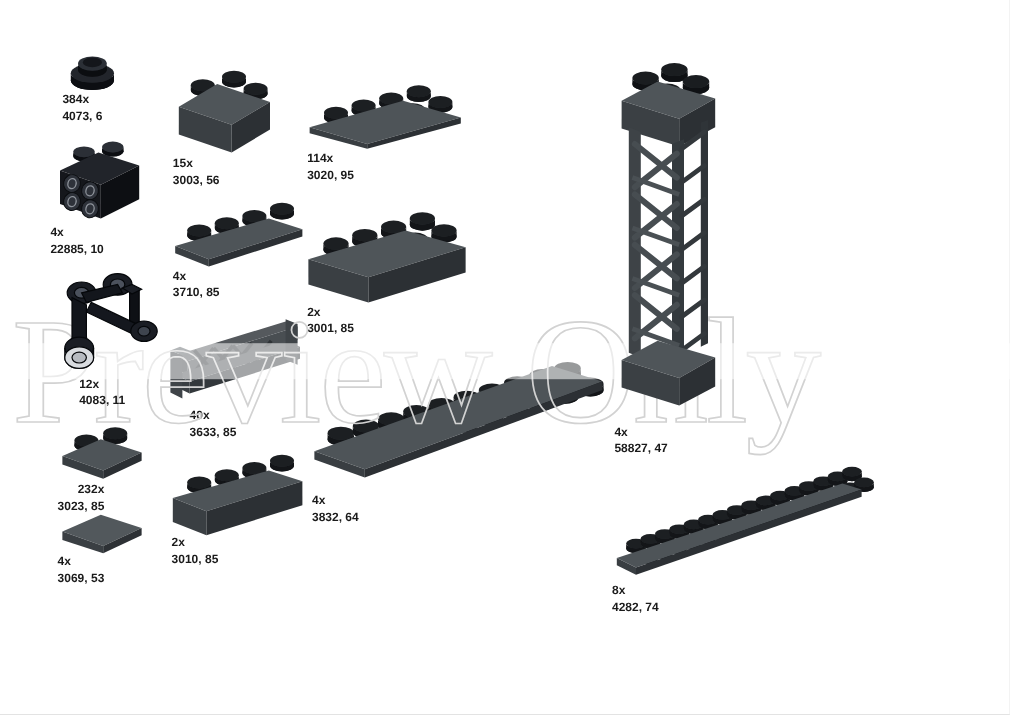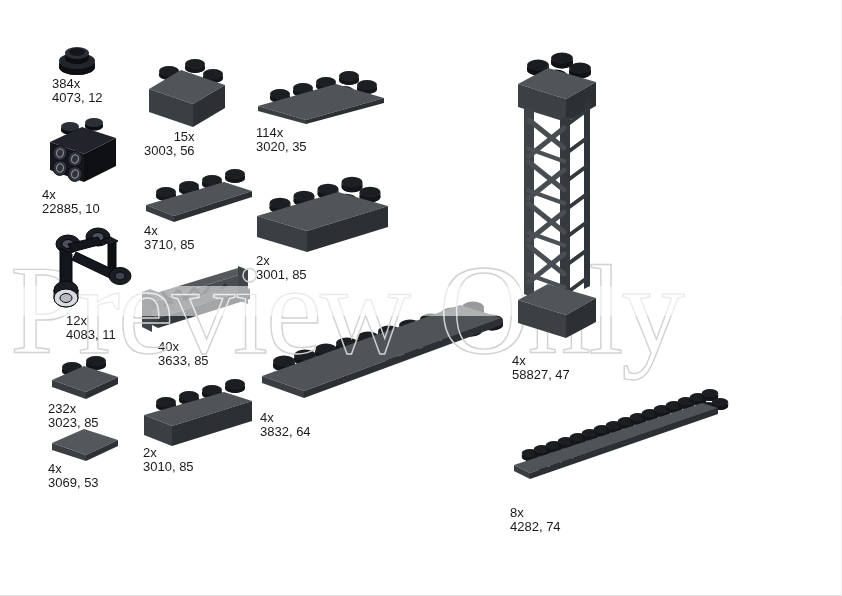--- a/index.html
+++ b/index.html
@@ -37,22 +37,22 @@
     position:absolute;
     left:0;top:286px;width:842px;height:30px;
     background:rgba(255,255,255,0.55);
     z-index:6;pointer-events:none;
   }
   
   .part{position:absolute;z-index:2;}
   .part.front{z-index:8;}
   .label{
     position:absolute;
-    font-size:13px;
-    font-weight:normal;
+    font-size:10px;
+    font-weight:bold;
     color:#1a1a1a;
     line-height:13.5px;
     white-space:nowrap;
     letter-spacing:0px;
   }
   .label .l2{display:block;}
   .art{position:absolute;}
   .art svg{display:block;overflow:visible;}
 </style>
 </head>
@@ -70,21 +70,21 @@
         <path d="M7 22 L7 16 A18 8 0 0 0 43 16 L43 22 A18 8 0 0 1 7 22 Z" fill="#0c0e12"></path>
         <ellipse cx="25" cy="16" rx="18" ry="8" fill="#22252b"></ellipse>
         <ellipse cx="25" cy="13" rx="12" ry="6" fill="#15171c"></ellipse>
         <path d="M13 13 L13 8 A12 6 0 0 0 37 8 L37 13 A12 6 0 0 1 13 13 Z" fill="#0b0d10"></path>
         <ellipse cx="25" cy="8" rx="12" ry="6" fill="#2b2f36"></ellipse>
         <ellipse cx="25" cy="7" rx="8" ry="4" fill="#14161b"></ellipse>
       </svg>
     </div>
     <div class="label" style="left:0px;top:32px;">
       <span>384x</span>
-      <span class="l2">4073, 12</span>
+      <span class="l2">4073, 6</span>
     </div>
   </div>
 
   <div class="part" style="left:44px;top:120px;">
     <div class="art">
       <svg width="78" height="70" viewBox="0 0 78 70">
 
         <g>
           <ellipse cx="26" cy="10" rx="9" ry="4.5" fill="#22252b"></ellipse>
           <path d="M17 10 L17 6.5 A9 4.5 0 0 0 35 6.5 L35 10 A9 4.5 0 0 1 17 10Z" fill="#0c0e12"></path>
@@ -165,21 +165,21 @@
           <ellipse cx="24" cy="9" rx="10" ry="5" fill="#1b1e21"></ellipse>
           <ellipse cx="48" cy="7" rx="10" ry="5" fill="#2a2d31"></ellipse>
           <path d="M38 7 L38 3 A10 5 0 0 0 58 3 L58 7 A10 5 0 0 1 38 7Z" fill="#131518"></path>
           <ellipse cx="48" cy="3" rx="10" ry="5" fill="#1b1e21"></ellipse>
         </g>
         <path d="M4 22 L36 8 L70 19 L38 34 Z" fill="#4e5458"></path>
         <path d="M4 22 L38 34 L38 41 L4 29 Z" fill="#383d41"></path>
         <path d="M38 34 L70 19 L70 26 L38 41 Z" fill="#2b2f33"></path>
       </svg>
     </div>
-    <div class="label" style="left:0px;top:44px;">
+    <div class="label" style="left:0px;top:44px;text-align:right;">
       <span>232x</span>
       <span class="l2">3023, 85</span>
     </div>
   </div>
 
   <div class="part" style="left:48px;top:425px;">
     <div class="art">
       <svg width="76" height="36" viewBox="0 0 76 36">
         <path d="M4 18 L36 4 L70 15 L38 30 Z" fill="#52585c"></path>
         <path d="M4 18 L38 30 L38 36 L4 25 Z" fill="#3a3f43"></path>
@@ -207,21 +207,21 @@
           <ellipse cx="46" cy="23" rx="10" ry="5" fill="#1c1f22"></ellipse>
           <ellipse cx="72" cy="20" rx="10" ry="5" fill="#2b2f33"></ellipse>
           <path d="M62 20 L62 16 A10 5 0 0 0 82 16 L82 20 A10 5 0 0 1 62 20Z" fill="#131518"></path>
           <ellipse cx="72" cy="16" rx="10" ry="5" fill="#1c1f22"></ellipse>
         </g>
         <path d="M8 31 L40 12 L84 27 L52 46 Z" fill="#4f5559"></path>
         <path d="M8 31 L52 46 L52 69 L8 54 Z" fill="#3a3f43"></path>
         <path d="M52 46 L84 27 L84 50 L52 69 Z" fill="#2c3034"></path>
       </svg>
     </div>
-    <div class="label" style="left:3px;top:72px;text-align:right;">
+    <div class="label" style="left:3px;top:72px;">
       <span>15x</span>
       <span class="l2">3003, 56</span>
     </div>
   </div>
 
   <div class="part" style="left:142px;top:172px;">
     <div class="art">
       <svg width="114" height="50" viewBox="0 0 114 50">
         <g>
           <ellipse cx="24" cy="24" rx="10" ry="5" fill="#2b2f33"></ellipse>
@@ -340,21 +340,21 @@
           <path d="M101 27 L101 23 A10 5 0 0 0 121 23 L121 27 A10 5 0 0 1 101 27Z" fill="#131518"></path>
           <ellipse cx="111" cy="23" rx="10" ry="5" fill="#1c1f22"></ellipse>
         </g>
         <path d="M2 44 L80 22 L128 36 L50 58 Z" fill="#4e5458"></path>
         <path d="M2 44 L50 58 L50 62 L2 49 Z" fill="#393e42"></path>
         <path d="M50 58 L128 36 L128 41 L50 62 Z" fill="#2c3034"></path>
       </svg>
     </div>
     <div class="label" style="left:0px;top:64px;">
       <span>114x</span>
-      <span class="l2">3020, 35</span>
+      <span class="l2">3020, 95</span>
     </div>
   </div>
 
   <div class="part" style="left:254px;top:168px;">
     <div class="art">
       <svg width="140" height="86" viewBox="0 0 140 86">
         <g>
           <ellipse cx="26" cy="40" rx="10.5" ry="5.2" fill="#2b2f33"></ellipse>
           <path d="M15.5 40 L15.5 35 A10.5 5.2 0 0 0 36.5 35 L36.5 40 A10.5 5.2 0 0 1 15.5 40Z" fill="#131518"></path>
           <ellipse cx="26" cy="35" rx="10.5" ry="5.2" fill="#1c1f22"></ellipse>
@@ -642,19 +642,19 @@
             <ellipse cx="202" cy="21" rx="8.2" ry="4" fill="#1c1f22"></ellipse>
           <ellipse cx="214" cy="21" rx="8.2" ry="4" fill="#2b2f33"></ellipse>
             <path d="M205.8 21 L205.8 17 A8.2 4 0 0 0 222.2 17 L222.2 21 A8.2 4 0 0 1 205.8 21Z" fill="#131518"></path>
             <ellipse cx="214" cy="17" rx="8.2" ry="4" fill="#1c1f22"></ellipse>
         </g>
         <path d="M8 80 L196 18 L212 23 L24 88 Z" fill="#4e5458"></path>
         <path d="M8 80 L24 88 L24 94 L8 86 Z" fill="#393e42"></path>
         <path d="M24 88 L212 23 L212 29 L24 94 Z" fill="#2c3034"></path>
       </svg>
     </div>
-    <div class="label" style="left:4px;top:101px;margin-top:20px;">
+    <div class="label" style="left:4px;top:101px;">
       <span>8x</span>
       <span class="l2">4282, 74</span>
     </div>
   </div>
 
 </div>
 
 </body></html>

